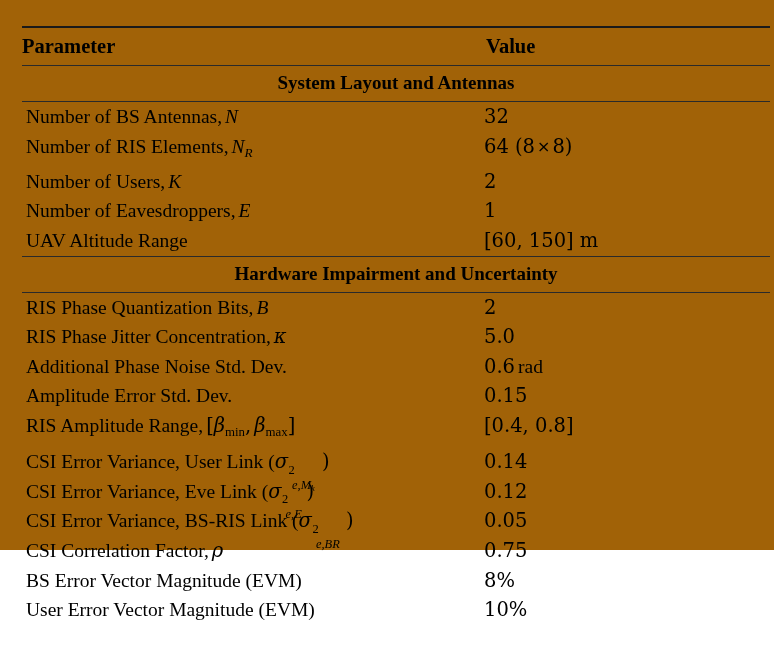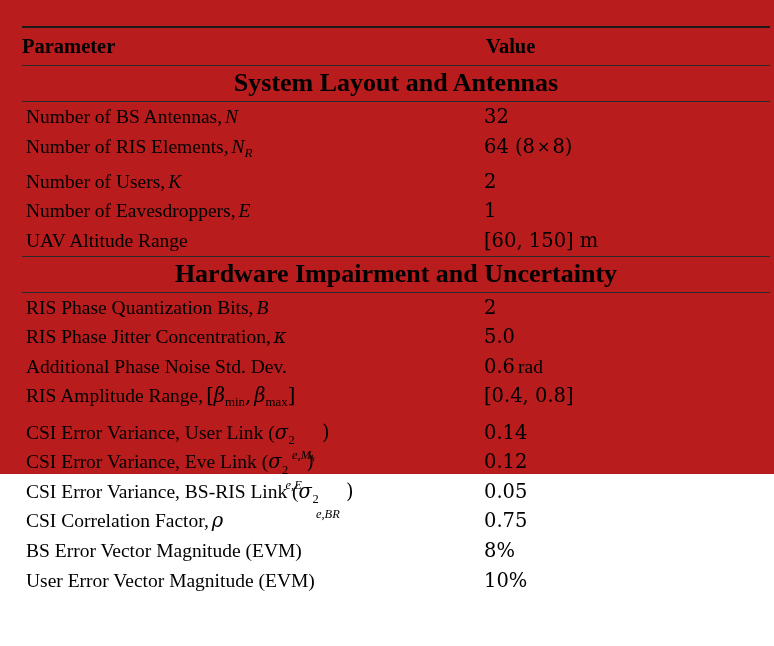--- a/index.html
+++ b/index.html
@@ -12,22 +12,22 @@
     height: 646px;
     overflow: hidden;
     font-family: "Liberation Serif", "DejaVu Serif", serif;
     color: #000000;
     -webkit-font-smoothing: antialiased;
   }
 
   .page {
     position: relative;
     width: 774px;
-    height: 474px;
-    background: #b91c1c;
+    height: 550px;
+    background: #a16207;
   }
 
   
   .caption-sliver {
     position: absolute;
     top: -7px;
     left: 0;
     width: 774px;
     height: 9px;
     overflow: hidden;
@@ -87,21 +87,21 @@
     font-size: 20.5px;
     line-height: 31px;
     padding-top: 3px;
     padding-bottom: 3px;
   }
   tr.head-row td.col-value { padding-left: 2px; margin-top: 36px; }
 
   
   tr.section-row td {
     font-weight: bold;
-    font-size: 26px;
+    font-size: 19px;
     line-height: 30px;
     text-align: center;
     padding-top: 2px;
     padding-bottom: 3px;
   }
 
   
   tr.data-row td {
     font-size: 19.5px;
     line-height: 29.6px;
@@ -291,20 +291,28 @@
 
         <tr class="data-row">
           <td class="col-param">
             <span>Additional Phase Noise Std. Dev.</span>
           </td>
           <td class="col-value">
             <span class="vcell math-n"><span>0.6</span><span class="nbsp-thin"></span><span class="mup">rad</span></span>
           </td>
         </tr>
 
+        <tr class="data-row">
+          <td class="col-param">
+            <span>Amplitude Error Std. Dev.</span>
+          </td>
+          <td class="col-value">
+            <span class="vcell math-n">0.15</span>
+          </td>
+        </tr>
 
         <tr class="data-row">
           <td class="col-param">
             <span>RIS Amplitude Range,</span><span class="nbsp-thin"></span><span class="math-n">[</span><span class="mgreek">β</span><sub class="sb-up">min</sub><span class="math-n">,</span><span class="nbsp-thin"></span><span class="mgreek">β</span><sub class="sb-up">max</sub><span class="math-n">]</span>
           </td>
           <td class="col-value">
             <span class="vcell math-n">[0.4, 0.8]</span>
           </td>
         </tr>
 

